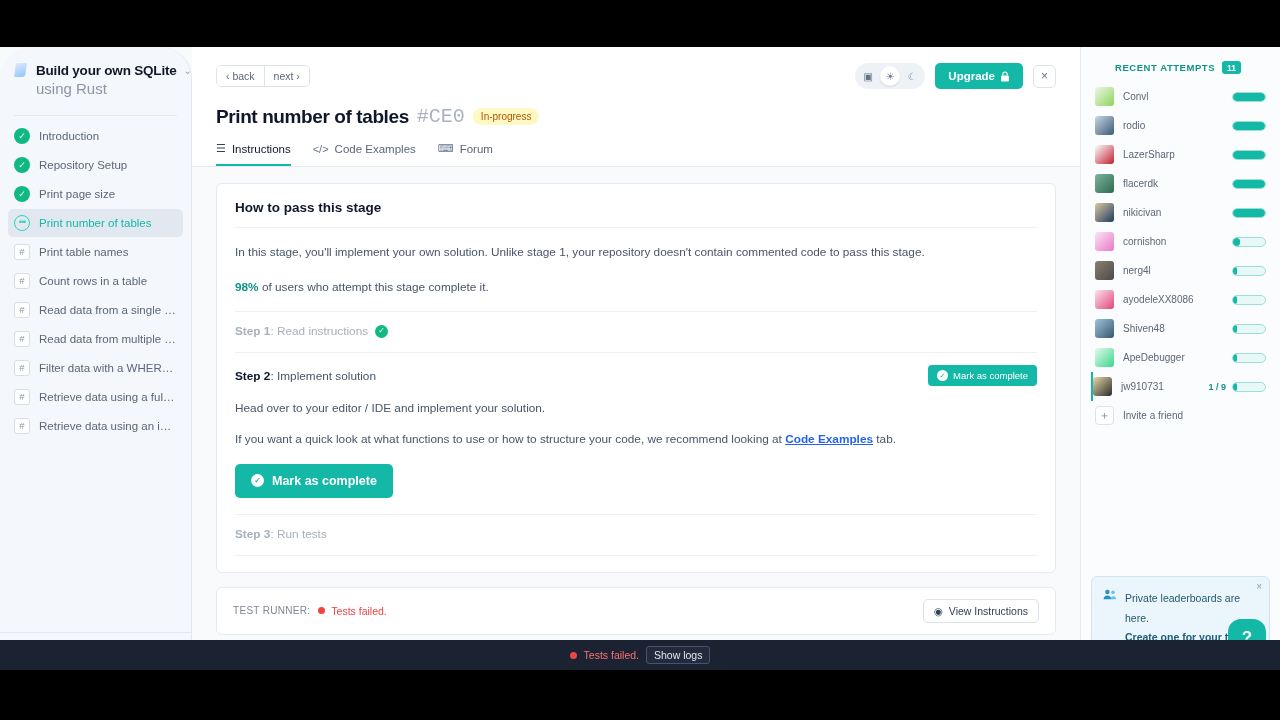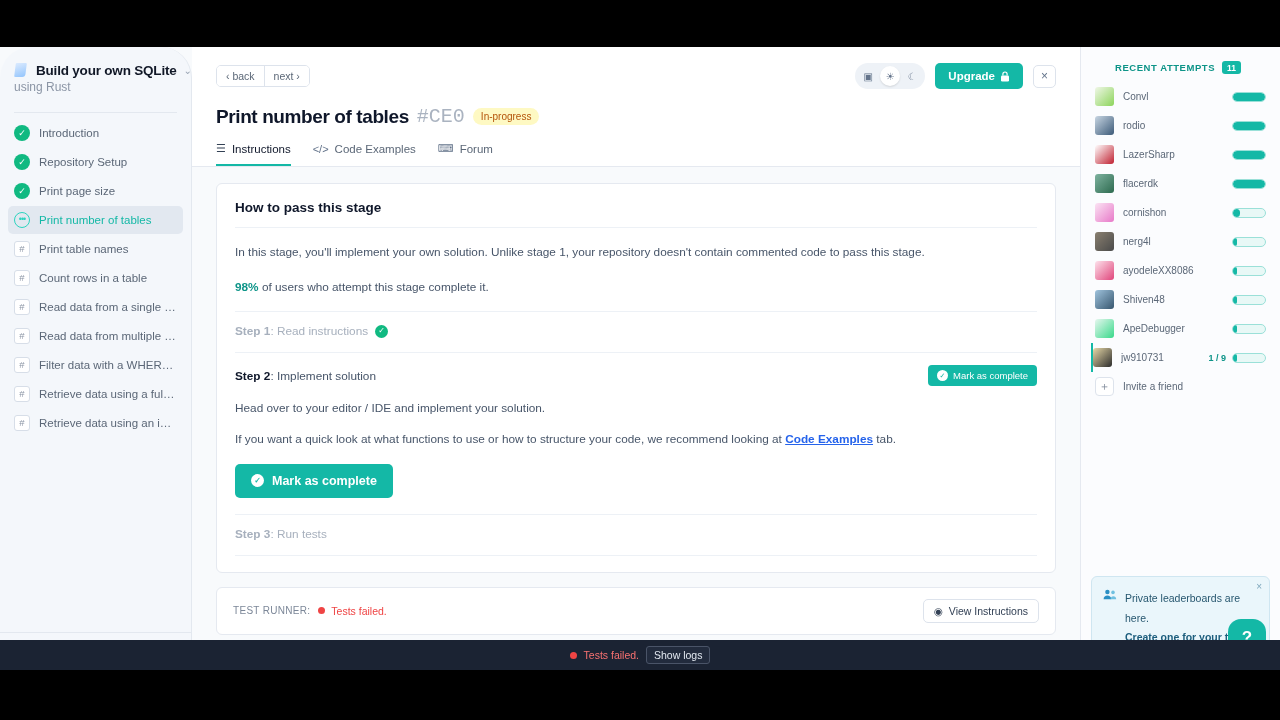--- a/index.html
+++ b/index.html
@@ -41,21 +41,21 @@
     transform: skewX(-7deg);
   }
   .course-title {
     font-size: 13.5px; font-weight: bold; color: #111827;
     letter-spacing: -0.2px; white-space: nowrap;
   }
   .chev-down {
     margin-left: auto; color: #9aa5b4; font-size: 10px; line-height: 1;
   }
   .course-sub {
-    font-size: 12px; color: #8b95a5; margin-top: 2px;
+    font-size: 15px; color: #8b95a5; margin-left: 22px; margin-top: 2px;
   }
   .sep { height: 1px; background: #e3e8ef; margin: 10px 14px 4px 14px; }
 
   .stages { padding: 2px 8px; flex: 1 1 auto; overflow: hidden; }
   .stage {
     display: flex; align-items: center; gap: 9px;
     padding: 6px 6px; border-radius: 5px; margin-bottom: 1px;
     cursor: pointer;
   }
   .stage.active { background: #e2e8f0; }
@@ -488,20 +488,29 @@
         <div class="att">
           <span class="av" style="background:linear-gradient(135deg,#7fb3a0 0%,#2d6a4f 100%)"></span>
           <span class="att-name">flacerdk</span>
           <span class="att-right">
             <span class="pbar">
               <i style="width:100%"></i>
             </span>
           </span>
         </div>
         <div class="att">
+          <span class="av" style="background:linear-gradient(135deg,#d9c9a3 0%,#1f3a5f 100%)"></span>
+          <span class="att-name">nikicivan</span>
+          <span class="att-right">
+            <span class="pbar">
+              <i style="width:100%"></i>
+            </span>
+          </span>
+        </div>
+        <div class="att">
           <span class="av" style="background:linear-gradient(135deg,#fbe4f4 0%,#e879c8 100%)"></span>
           <span class="att-name">cornishon</span>
           <span class="att-right">
             <span class="pbar">
               <i style="width:22%"></i>
             </span>
           </span>
         </div>
         <div class="att">
           <span class="av" style="background:linear-gradient(135deg,#8a8070 0%,#4a4a4a 100%)"></span>

